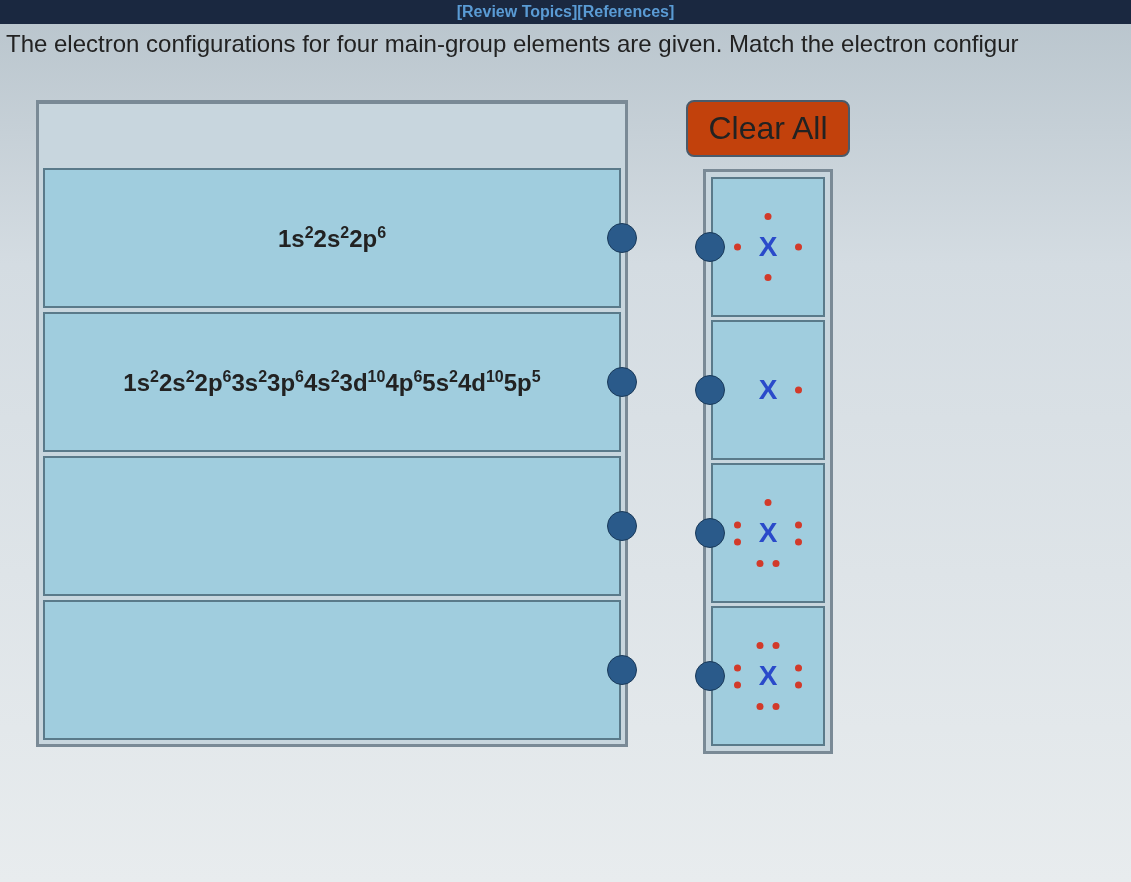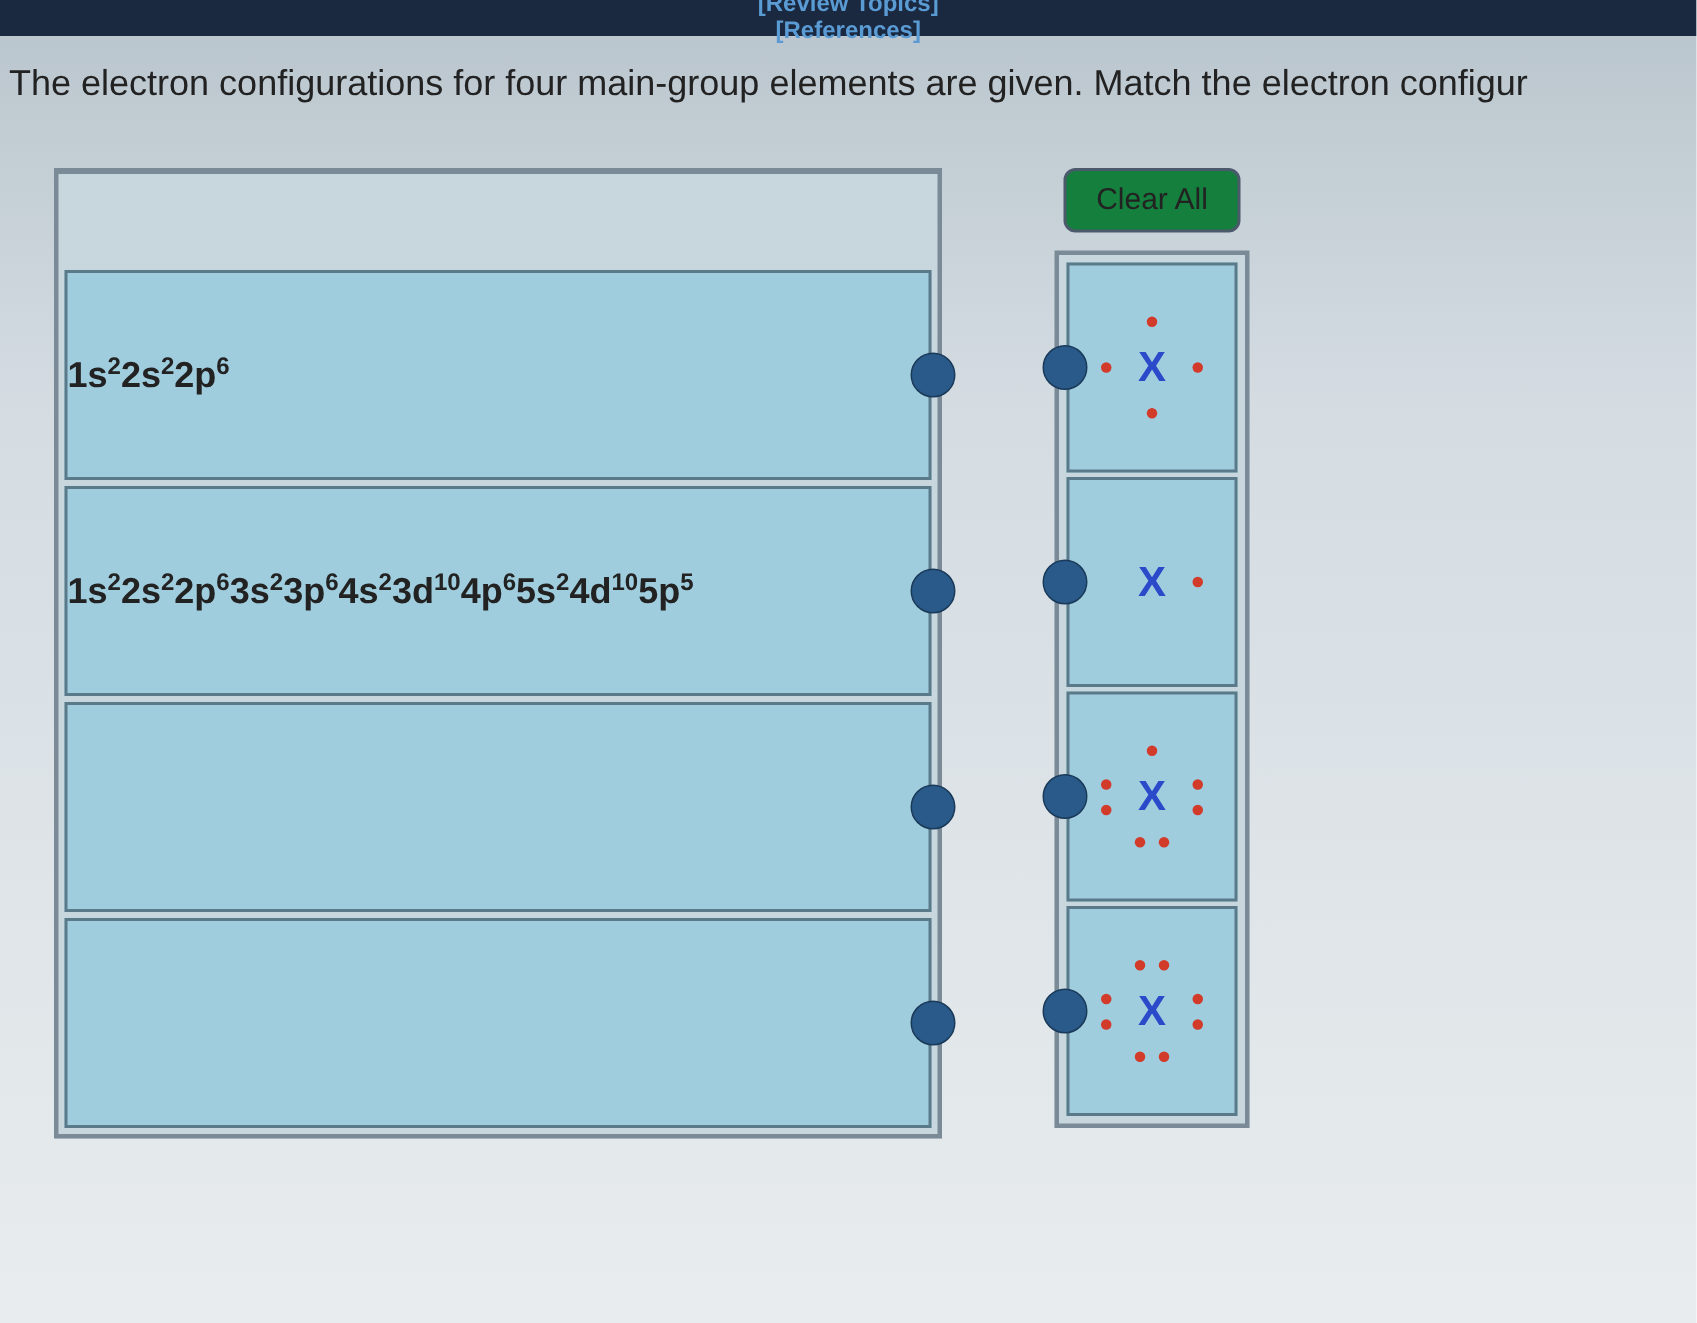--- a/index.html
+++ b/index.html
@@ -12,27 +12,26 @@
     }
     .top-bar {
       background: #1a2840;
       height: 24px;
       display: flex;
       justify-content: center;
       align-items: center;
       color: #5a9bd4;
       font-size: 16px;
       font-weight: bold;
-      flex-direction: column;
     }
     .top-link { cursor: pointer; }
     .question-text {
       font-size: 24px;
       color: #222;
-      padding: 16px 10px 20px 6px;
+      padding: 4px 10px 20px 6px;
       line-height: 1.35;
     }
     .match-area {
       margin: 20px 0 0 36px;
       display: flex;
       gap: 50px;
       align-items: flex-start;
     }
     .left-col {
       width: 592px;
@@ -41,21 +40,21 @@
       background: #c8d6de;
     }
     .left-spacer { height: 60px; }
     .config-card {
       margin: 4px;
       background: #a0cdde;
       border: 2px solid #5a7a8a;
       height: 140px;
       display: flex;
       align-items: center;
-      justify-content: flex-start;
+      justify-content: center;
       position: relative;
       font-size: 24px;
       font-weight: bold;
       color: #222;
       cursor: move;
     }
     .config-card sup { font-size: 16px; }
     .knob-left {
       position: absolute;
       right: -18px;
@@ -67,25 +66,25 @@
       border-radius: 50%;
       border: 1px solid #1a3a5a;
     }
     .right-col {
       width: 180px;
       display: flex;
       flex-direction: column;
       align-items: center;
     }
     .clear-btn {
-      background: #15803d;
+      background: #c2410c;
       border: 2px solid #4a5a6a;
       border-radius: 8px;
       padding: 8px 20px;
-      font-size: 20px;
+      font-size: 32px;
       color: #222;
       margin-bottom: 12px;
       cursor: pointer;
     }
     .right-stack {
       border: 3px solid #7a8a96;
       background: #c8d6de;
       padding: 2px;
     }
     .lewis-card {

